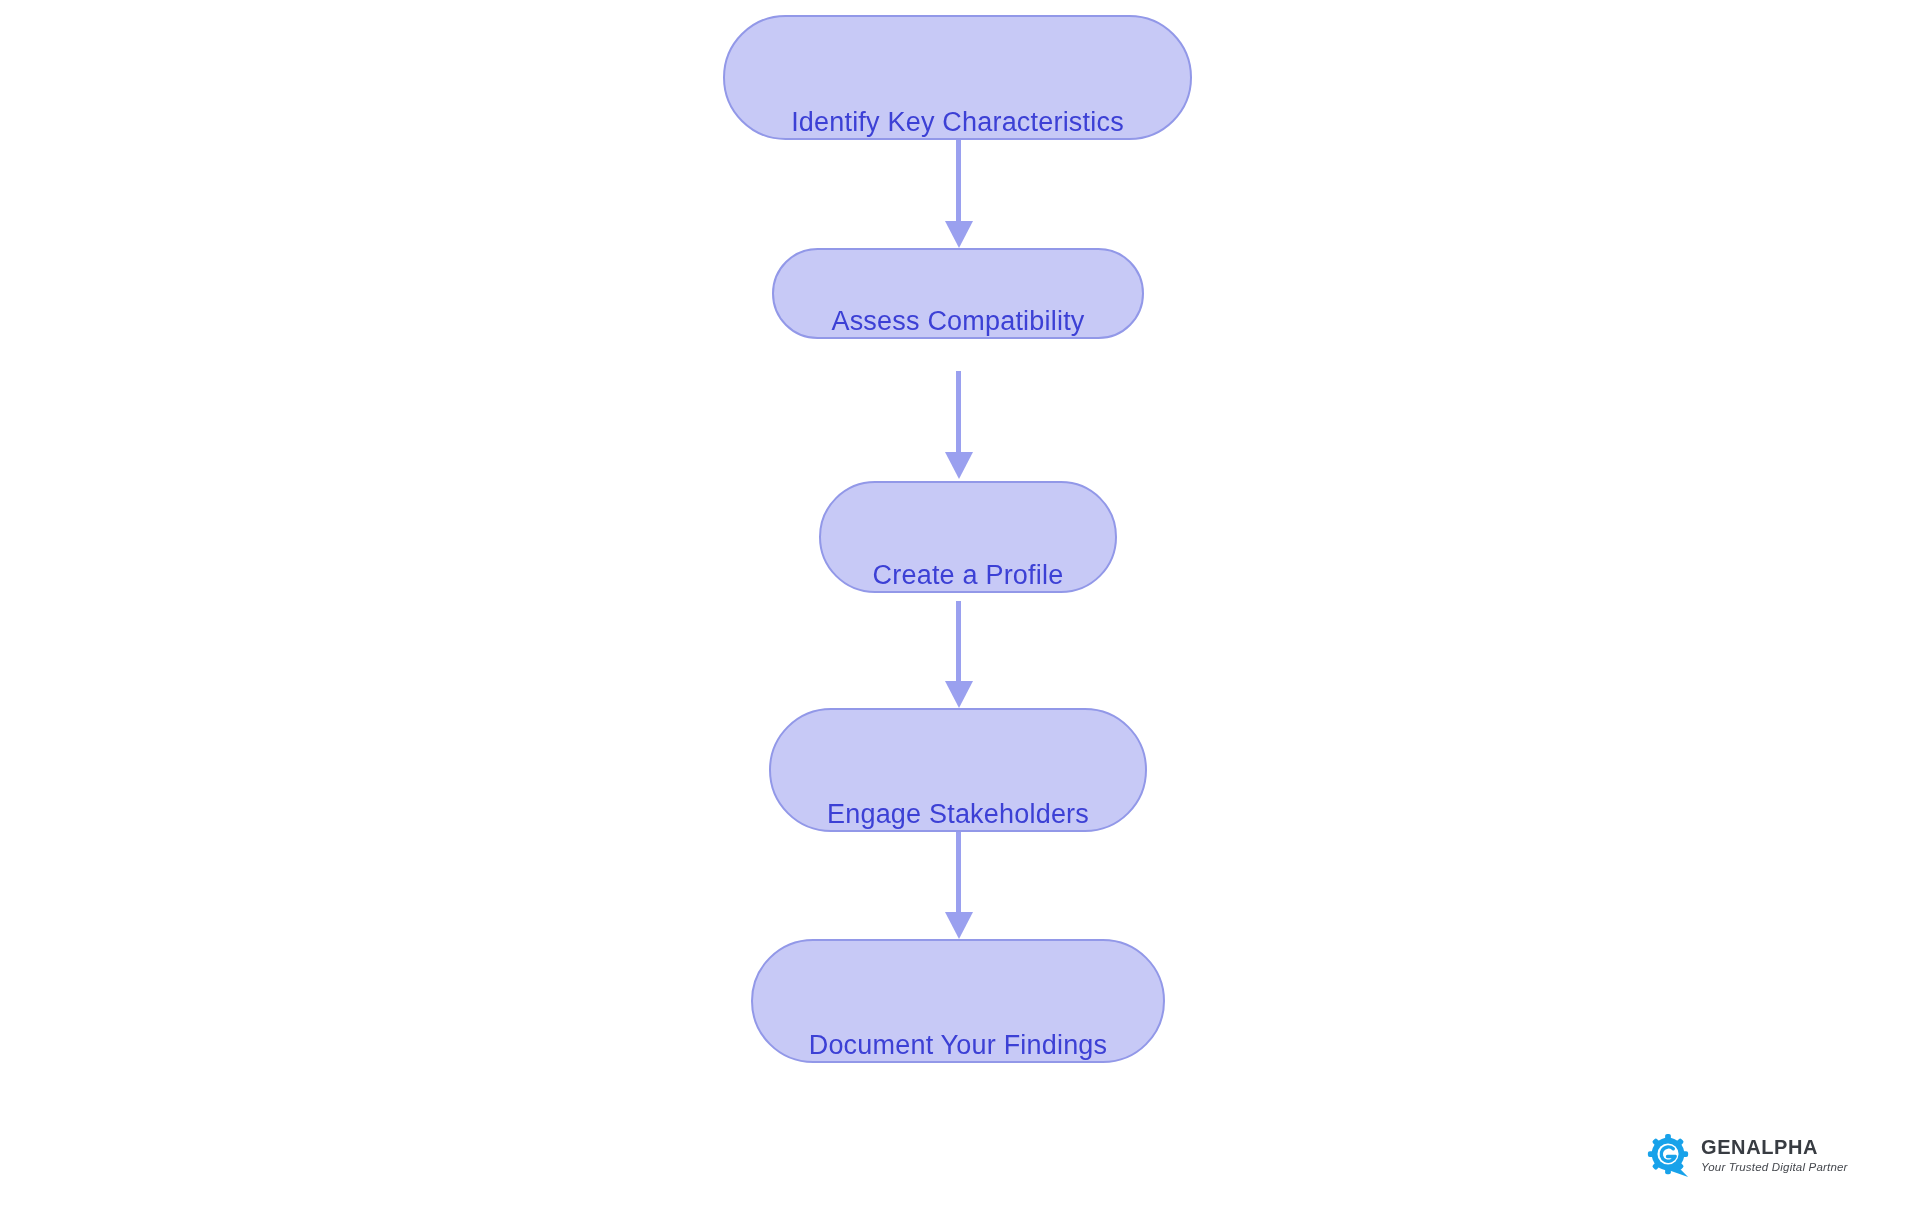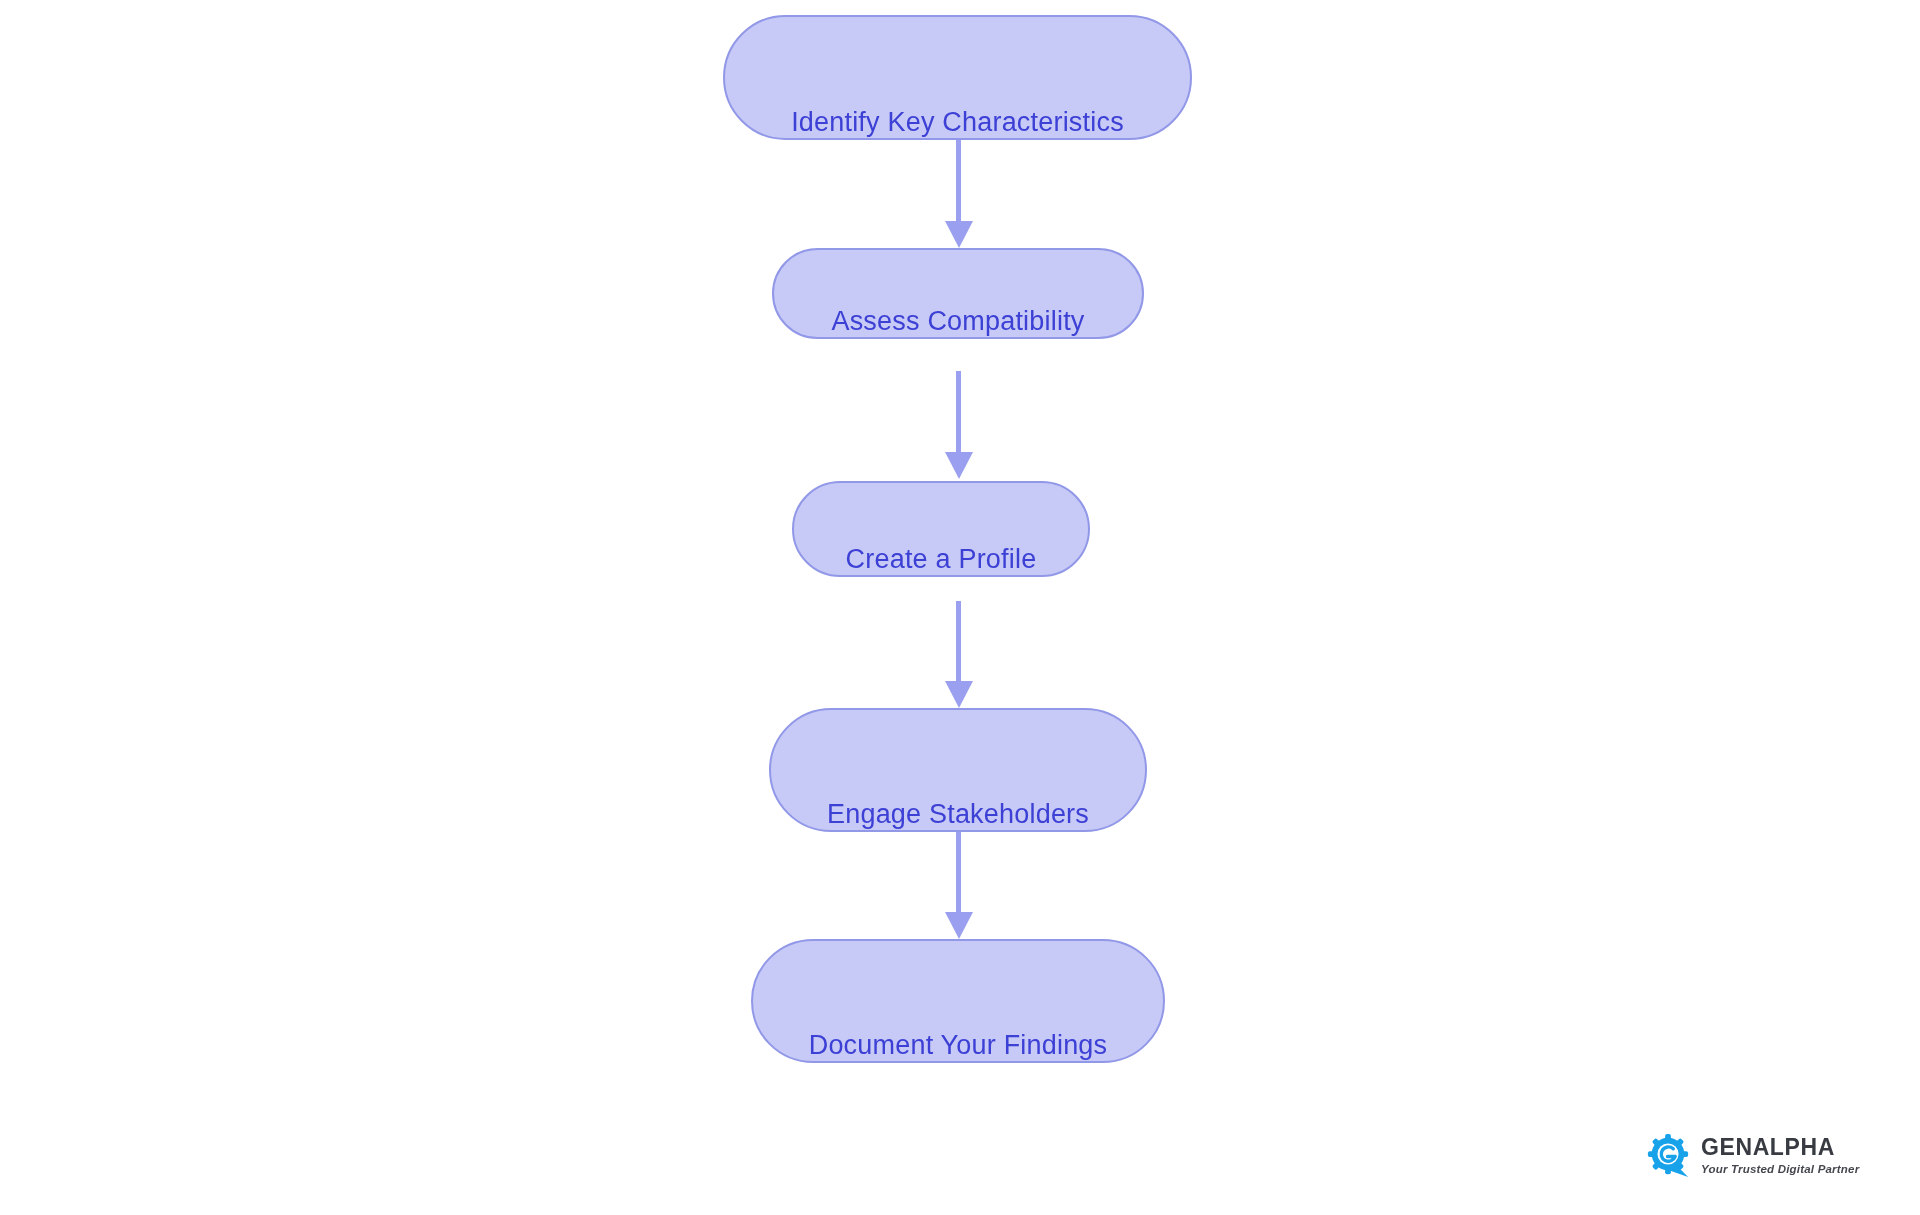--- a/index.html
+++ b/index.html
@@ -28,21 +28,21 @@
     justify-content: center;
     color: #3c40d5;
     font-size: 27px;
     font-weight: 400;
     letter-spacing: 0.2px;
     white-space: nowrap;
     text-align: center;
   }
   #node-1 { left: 723px; top: 15px;  width: 469px; height: 125px; }
   #node-2 { left: 772px; top: 248px; width: 372px; height: 91px; }
-  #node-3 { left: 792px; top: 481px; width: 298px; height: 96px; }
+  #node-3 { left: 819px; top: 481px; width: 298px; height: 112px; }
   #node-4 { left: 769px; top: 708px; width: 378px; height: 124px; }
   #node-5 { left: 751px; top: 939px; width: 414px; height: 124px; }
 
   
   .arrow-line {
     position: absolute;
     left: 956px;
     width: 5px;
     background: #9aa0ef;
   }
@@ -69,30 +69,30 @@
     position: absolute;
     left: 1645px;
     top: 1130px;
     display: flex;
     align-items: center;
     gap: 10px;
   }
   .logo-icon { width: 46px; height: 50px; display: block; }
   .logo-text-block { display: flex; flex-direction: column; }
   .logo-name {
-    font-size: 23px;
+    font-size: 20px;
     font-weight: 800;
     color: #383c42;
     letter-spacing: 0.6px;
     line-height: 1.05;
   }
   .logo-tagline {
     font-size: 11.5px;
     font-style: italic;
-    font-weight: 700;
+    font-weight: 400;
     color: #44474d;
     margin-top: 3px;
     letter-spacing: 0.2px;
   }
 </style>
 </head>
 <body>
 
 <div class="canvas">
 

